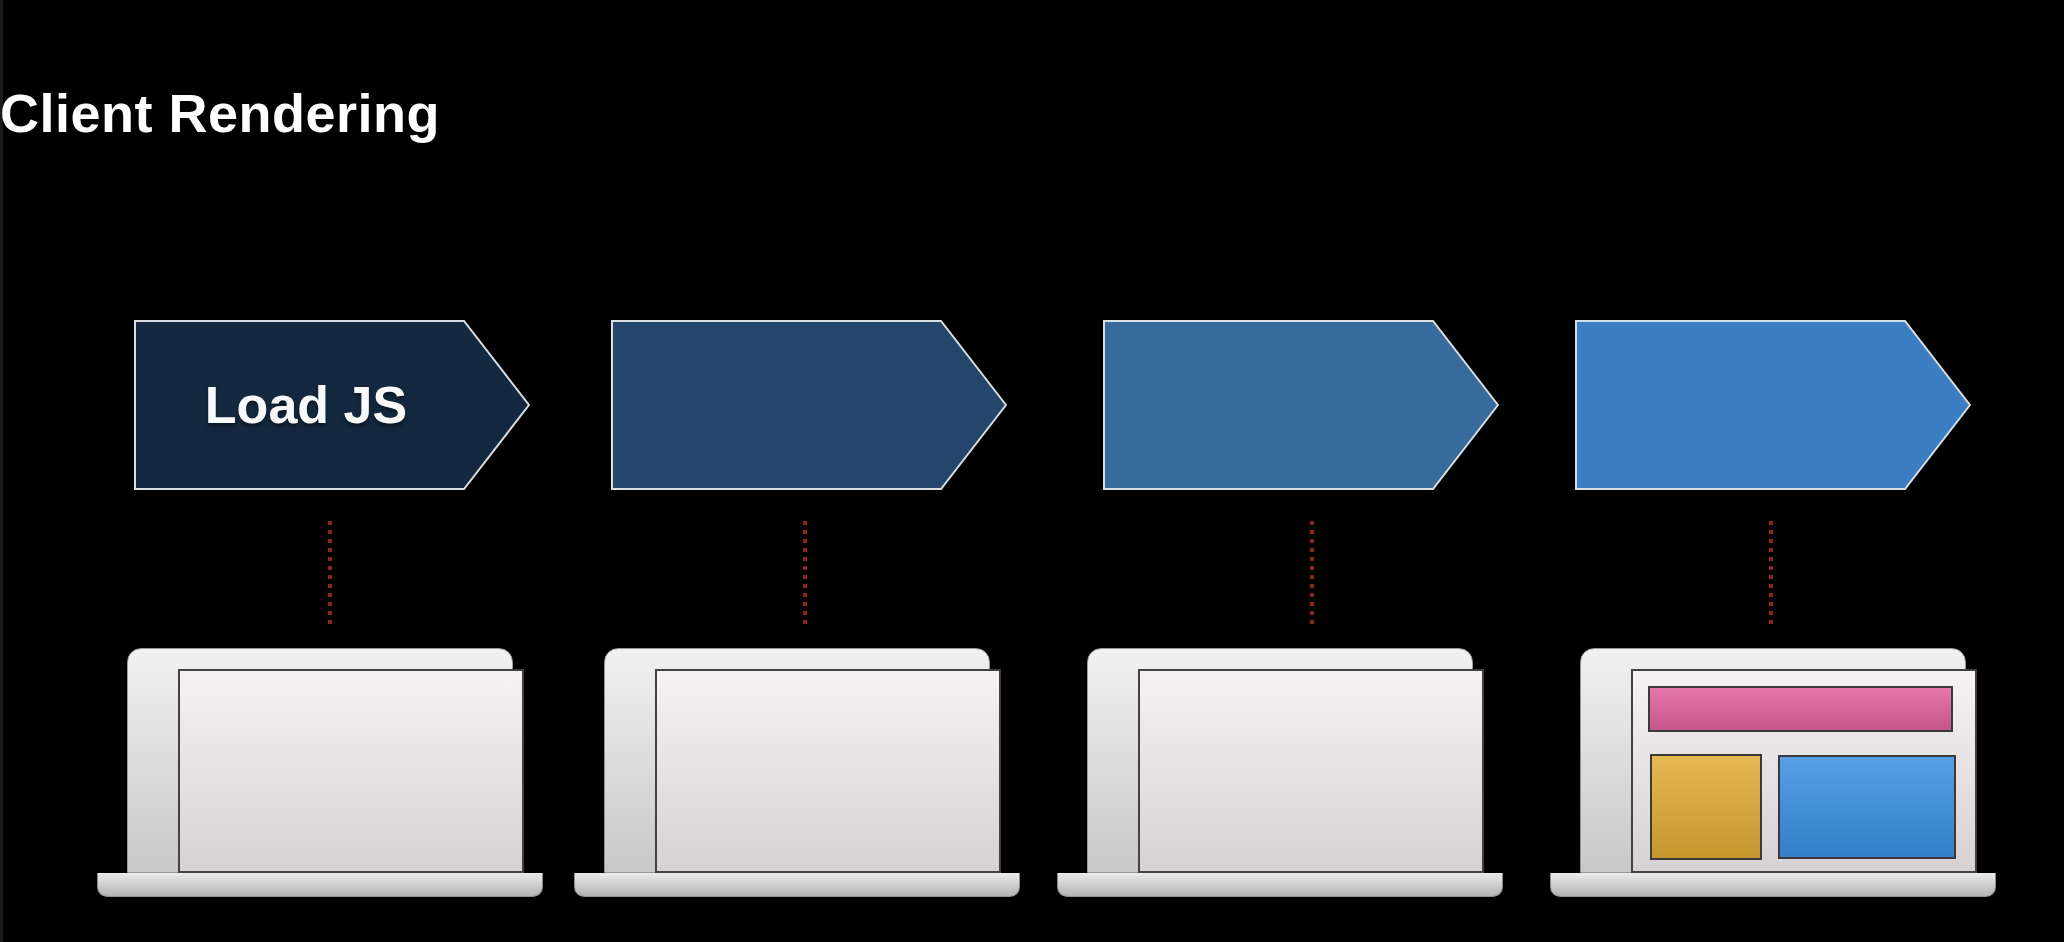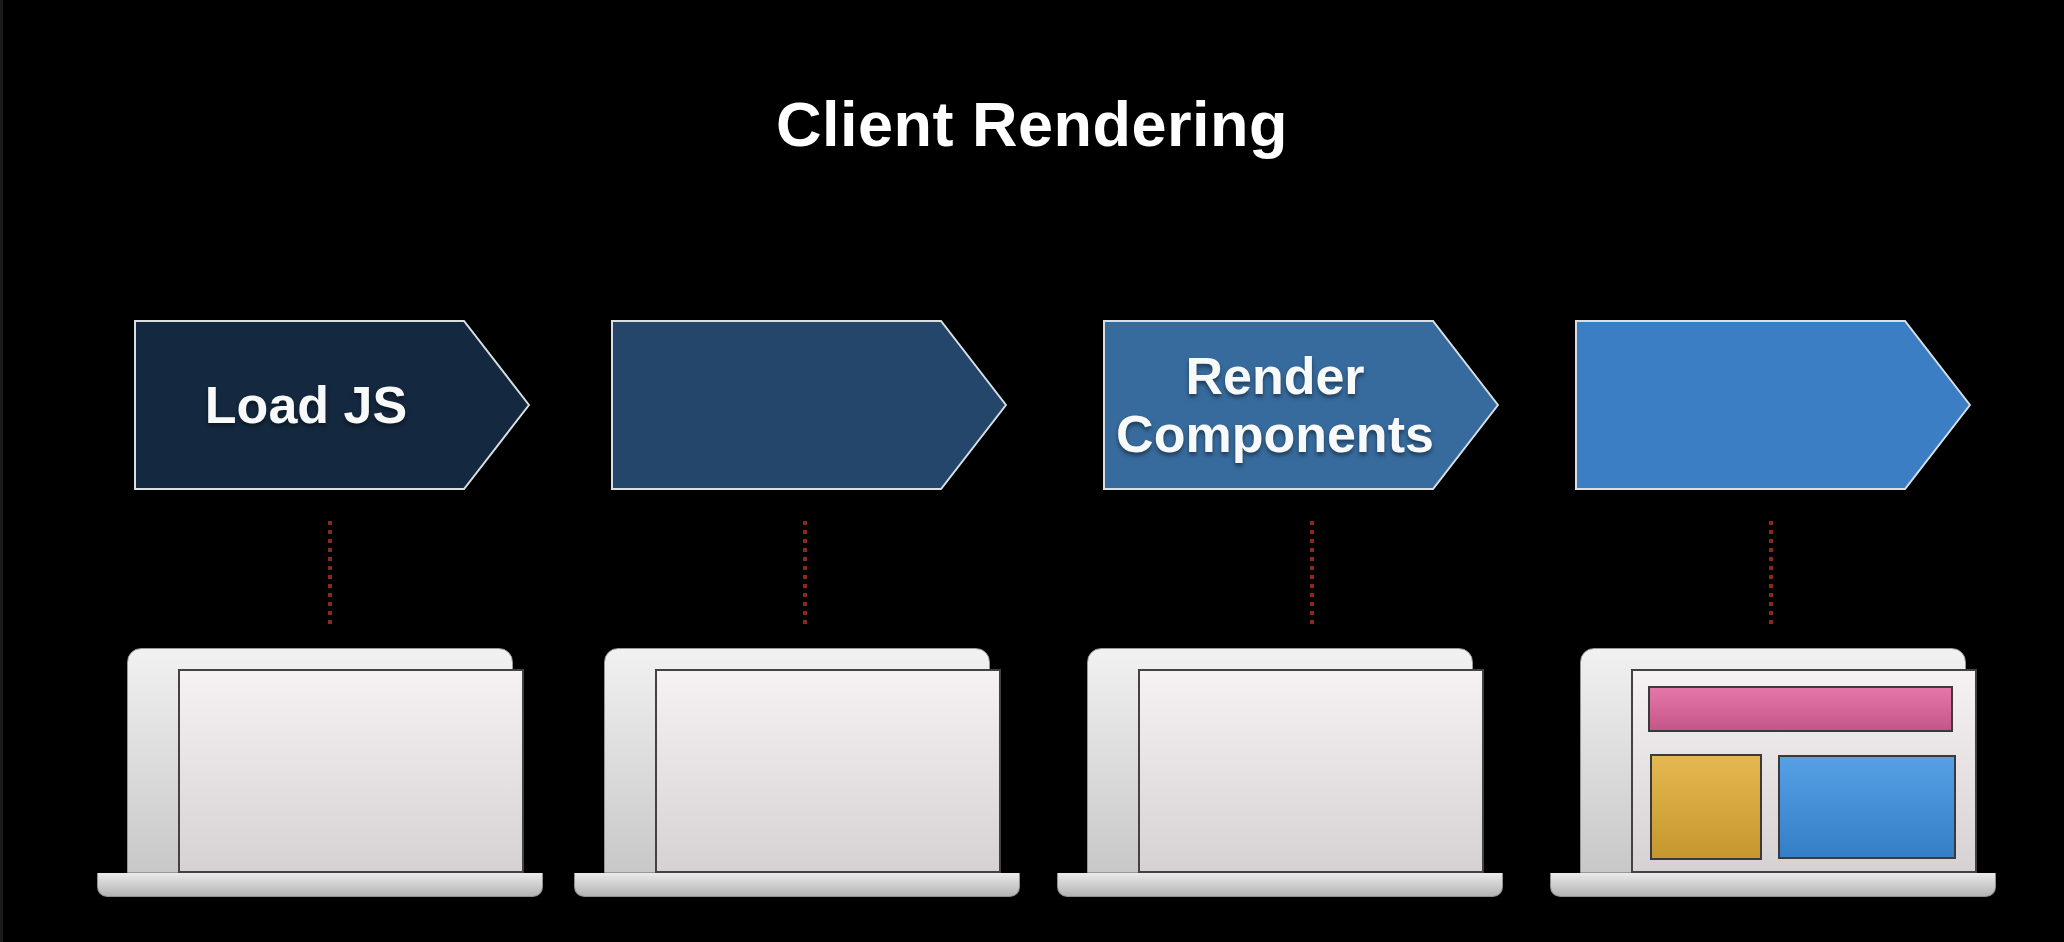--- a/index.html
+++ b/index.html
@@ -9,22 +9,21 @@
     position: relative;
     overflow: hidden;
     font-family: "Liberation Sans", sans-serif;
   }
   .edge-strip {
     position: absolute; left: 0; top: 0; width: 3px; height: 942px;
     background: #1a1a1a;
   }
   .slide-title {
     position: absolute; left: 0; top: 46px; width: 2064px;
-    text-align: center;
-    color: #ffffff; font-size: 63px; font-weight: bold; line-height: 1.15;
+    color: #ffffff; font-size: 54px; font-weight: bold; line-height: 1.15;
     letter-spacing: 0.5px;
   }
   .step-arrow {
     position: absolute; top: 320px; width: 396px; height: 170px;
   }
   .step-arrow svg { position: absolute; left: 0; top: 0; display: block; }
   .step-arrow polygon { stroke: #d9dee3; stroke-width: 2; }
   .step-label {
     position: absolute; left: 0; top: 0; width: 344px; height: 170px;
     display: flex; align-items: center; justify-content: center;
@@ -87,21 +86,20 @@
 <div class="step-arrow" style="left:611px">
   <svg width="396" height="170" viewBox="0 0 396 170">
     <polygon points="1,1 330,1 395,85 330,169 1,169" fill="#24466a"></polygon>
   </svg>
 </div>
 
 <div class="step-arrow" style="left:1103px">
   <svg width="396" height="170" viewBox="0 0 396 170">
     <polygon points="1,1 330,1 395,85 330,169 1,169" fill="#376b9d"></polygon>
   </svg>
-  <div class="step-label">Render Components</div>
 </div>
 
 <div class="step-arrow" style="left:1575px">
   <svg width="396" height="170" viewBox="0 0 396 170">
     <polygon points="1,1 330,1 395,85 330,169 1,169" fill="#3b7ec3"></polygon>
   </svg>
 </div>
 
 <div class="connector" style="left: 328px; color: rgb(138, 40, 28);"></div>
 <div class="connector" style="left: 803px; color: rgb(138, 40, 28);"></div>

